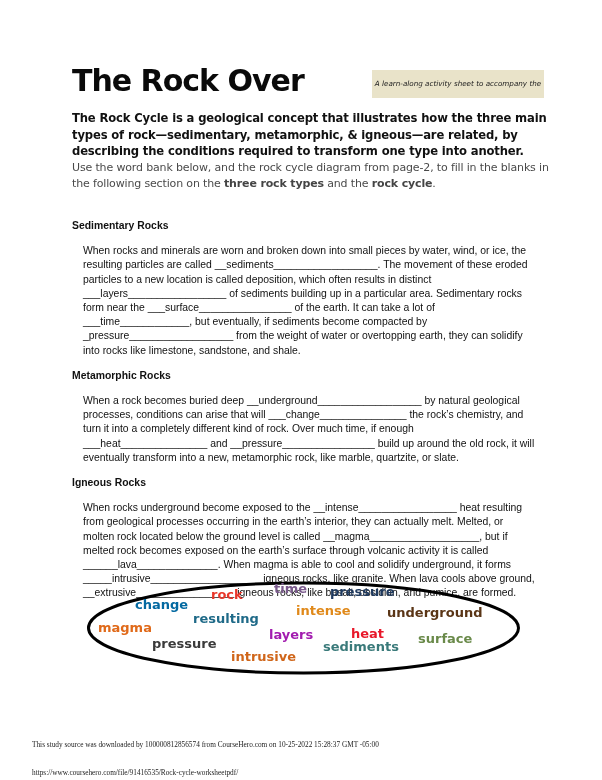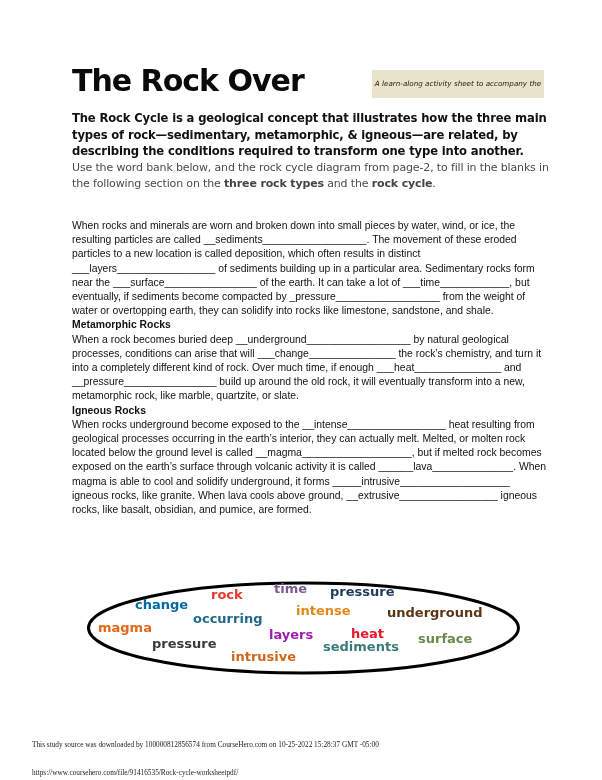--- a/index.html
+++ b/index.html
@@ -81,21 +81,21 @@
       line-height: 14.2px;
       color: #111;
     }
     .body-text h3 {
       font-size: 10.4px;
       font-weight: bold;
       margin: 0;
       line-height: 14.2px;
     }
     .body-text p {
-      margin: 0;
+      margin: 11px;
     }
     .oval-wrap {
       position: absolute;
       left: 86px;
       top: 580px;
       width: 435px;
       height: 96px;
     }
     .oval-wrap svg {
       position: absolute;
@@ -133,39 +133,40 @@
 
 <div class="sub-box" style="background: rgb(233, 227, 201);">
   <span>A learn-along activity sheet to accompany the</span>
 </div>
 
 <div class="intro">The Rock Cycle is a geological concept that illustrates how the three main types of rock—sedimentary, metamorphic, &amp; igneous—are related, by describing the conditions required to transform one type into another.</div>
 
 <div class="instructions"><span>Use the word bank below, and the rock cycle diagram from page-2, to fill in the blanks in the following section on the </span><b>three rock types</b><span> and the </span><b>rock cycle</b><span>.</span></div>
 
 <div class="body-text">
+  <h3>Sedimentary Rocks</h3>
   <p>When rocks and minerals are worn and broken down into small pieces by water, wind, or ice, the resulting particles are called __sediments__________________. The movement of these eroded particles to a new location is called deposition, which often results in distinct ___layers_________________ of sediments building up in a particular area. Sedimentary rocks form near the ___surface________________ of the earth. It can take a lot of ___time____________, but eventually, if sediments become compacted by _pressure__________________ from the weight of water or overtopping earth, they can solidify into rocks like limestone, sandstone, and shale.</p>
   <h3>Metamorphic Rocks</h3>
   <p>When a rock becomes buried deep __underground__________________ by natural geological processes, conditions can arise that will ___change_______________ the rock’s chemistry, and turn it into a completely different kind of rock. Over much time, if enough ___heat_______________ and __pressure________________ build up around the old rock, it will eventually transform into a new, metamorphic rock, like marble, quartzite, or slate.</p>
   <h3>Igneous Rocks</h3>
   <p>When rocks underground become exposed to the __intense_________________ heat resulting from geological processes occurring in the earth’s interior, they can actually melt. Melted, or molten rock located below the ground level is called __magma___________________, but if melted rock becomes exposed on the earth’s surface through volcanic activity it is called ______lava______________. When magma is able to cool and solidify underground, it forms _____intrusive___________________ igneous rocks, like granite. When lava  cools above ground, __extrusive_________________ igneous rocks, like basalt, obsidian, and pumice, are formed.</p>
 </div>
 
 <div class="oval-wrap">
   <svg width="435" height="96" viewBox="0 0 435 96">
     <ellipse cx="217.5" cy="48" rx="215" ry="45" fill="none" stroke="#000" stroke-width="3"></ellipse>
   </svg>
   <div id="word-container">
       <span class="word" style="left: 125px; top: 8px; color: rgb(232, 54, 42);">rock</span>
       <span class="word" style="left: 188px; top: 2px; color: rgb(122, 90, 140);">time</span>
       <span class="word" style="left: 244px; top: 5px; color: rgb(31, 58, 95);">pressure</span>
       <span class="word" style="left: 49px; top: 18px; color: #0369a1;">change</span>
       <span class="word" style="left: 210px; top: 24px; color: rgb(224, 137, 26);">intense</span>
       <span class="word" style="left: 301px; top: 26px; color: rgb(90, 53, 22);">underground</span>
-      <span class="word" style="left: 107px; top: 32px; color: rgb(31, 106, 136);">occurring</span>
+      <span class="word" style="left: 107px; top: 32px; color: rgb(31, 106, 136);">resulting</span>
       <span class="word" style="left: 12px; top: 41px; color: rgb(224, 106, 26);">magma</span>
       <span class="word" style="left: 183px; top: 48px; color: #a21caf;">layers</span>
       <span class="word" style="left: 265px; top: 47px; color: rgb(232, 24, 42);">heat</span>
       <span class="word" style="left: 332px; top: 52px; color: rgb(106, 138, 74);">surface</span>
       <span class="word" style="left: 66px; top: 57px; color: rgb(58, 58, 58);">pressure</span>
       <span class="word" style="left: 145px; top: 70px; color: rgb(208, 102, 26);">intrusive</span>
       <span class="word" style="left: 237px; top: 60px; color: rgb(58, 122, 122);">sediments</span>
     </div>
 </div>
 

